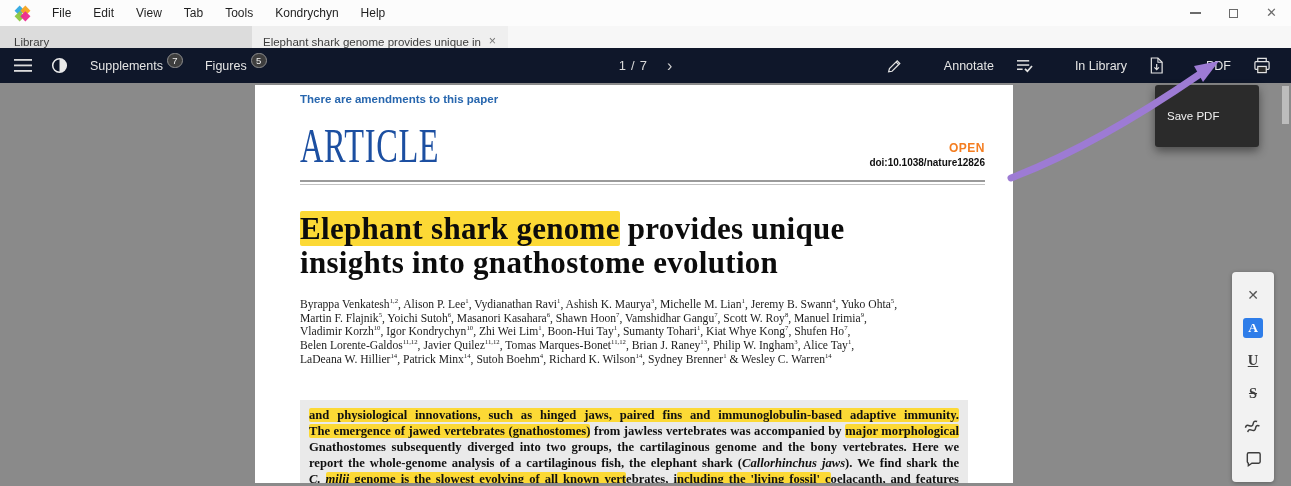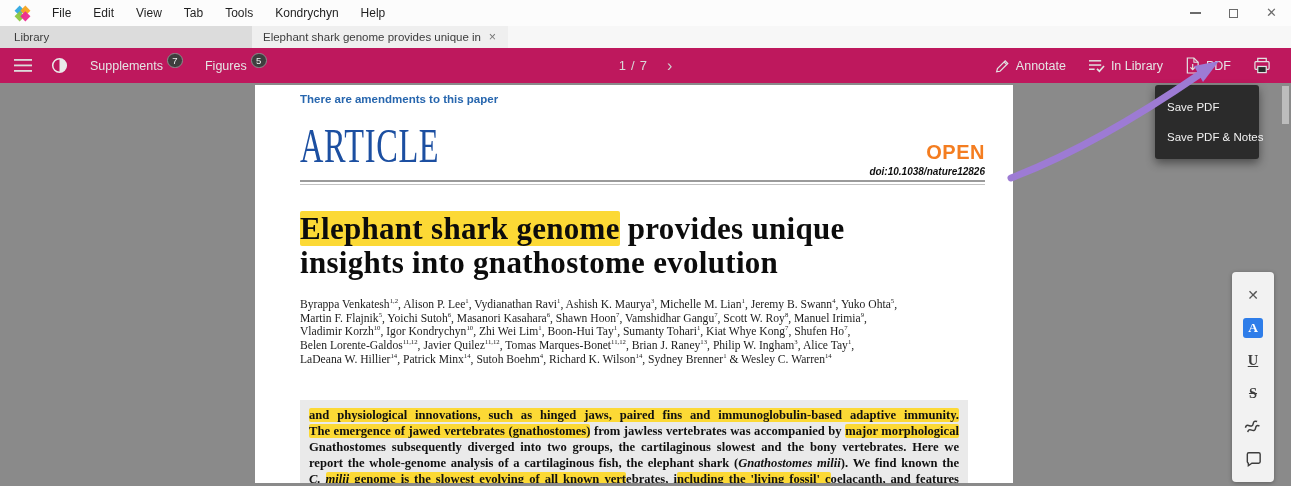--- a/index.html
+++ b/index.html
@@ -13,56 +13,56 @@
   .logo { margin:0 9px 0 13px; display:flex; align-items:center; }
   .menu-items { display:flex; }
   .menu-item { padding:16px 11px; font-size:12px; color:#1f1f1f; line-height:26px; cursor:default; }
   .win-controls { position:absolute; right:14px; top:0; height:26px; display:flex; align-items:center; gap:28px; }
   .win-min { width:11px; height:1.5px; background:#6b6b6b; display:inline-block; }
   .win-max { width:9px; height:9px; border:1.5px solid #6b6b6b; display:inline-block; }
   .win-close { color:#6b6b6b; font-size:13px; line-height:26px; }
 
   
   .tabstrip { position:absolute; top:26px; left:0; right:0; height:22px; background:#f7f7f7; display:flex; }
-  .tab { height:22px; display:flex; align-items:center; font-size:11.5px; color:#3c3c3c; cursor:default; }
+  .tab { height:22px; display:flex; align-items:flex-end; font-size:11.5px; color:#3c3c3c; cursor:default; }
   .tab-library { width:252px; background:#dcdcdc; padding-left:14px; }
   .tab-active { width:256px; background:#efefef; padding-left:11px; }
   .tab-label { flex:1; white-space:nowrap; overflow:hidden; }
   .tab-close { margin:0 12px 0 8px; color:#777; font-size:12.5px; }
 
   
-  .toolbar { position:absolute; top:48px; left:0; right:0; height:35px; background:#be185d;
+  .toolbar { position:absolute; top:48px; left:0; right:0; height:35px; background:#0f172a;
              color:#e5e5e5; font-size:12.5px; z-index:6; }
   .tb-left { position:absolute; left:0; top:0; height:35px; display:flex; align-items:center; }
   .tb-icon-btn { margin-left:14px; display:flex; align-items:center; }
   .tb-btn { display:flex; align-items:center; margin-left:22px; cursor:default; }
   .badge { display:inline-flex; align-items:center; justify-content:center; min-width:16px; height:15px;
            padding:0 4px; margin-left:4px; position:relative; top:-5px; border-radius:9px;
            background:#3e3e3e; border:1px solid #8d8d8d; font-size:9.5px; color:#f0f0f0; }
   .tb-center { position:absolute; left:50%; top:0; transform:translateX(-50%); height:35px;
                display:flex; align-items:center; color:#d9d9d9; font-size:13px; }
   .pg-sep { margin:0 5px; }
   .pg-next { margin-left:20px; font-size:16px; color:#cfcfcf; line-height:1; }
   .tb-right { position:absolute; right:10px; top:0; height:35px; display:flex; align-items:center; }
   .tb-right .tb-btn { margin-left:0; margin-right:10px; }
   .tb-right .tb-btn span.lbl { margin-left:6px; }
-  .gap-lg { margin-right:22px !important; }
+  .gap-lg { margin-right:22px !important;gap:36px; }
 
   
   .content { position:absolute; top:83px; left:0; right:0; bottom:0; background:#8a8a8a; }
   .page { position:absolute; left:255px; top:2px; width:758px; height:398px; background:#ffffff;
           overflow:hidden; font-family:"Liberation Serif", serif; }
 
   .amendments { position:absolute; left:45px; top:8px; font-family:"Liberation Sans",sans-serif;
                 font-size:11.5px; font-weight:bold; color:#2766ae; }
   .masthead { position:absolute; left:45px; top:36px; font-size:49px; line-height:1;
               color:#1c4fa1; transform:scaleX(.66); transform-origin:left top; letter-spacing:1px; }
   .right-head { position:absolute; right:28px; top:56px; text-align:right; font-family:"Liberation Sans",sans-serif; }
-  .open-badge { font-size:20px; font-weight:800; color:#f47d20; letter-spacing:.5px; }
-  .doi { font-size:10px; font-weight:bold; color:#101010; margin-top:2px;font-style:italic; }
+  .open-badge { font-size:12px; font-weight:800; color:#f47d20; letter-spacing:.5px; }
+  .doi { font-size:10px; font-weight:bold; color:#101010; margin-top:2px; }
   .rules { position:absolute; left:45px; right:28px; top:95px; height:5px;
            border-top:2px solid #9a9a9a; border-bottom:1px solid #c2c2c2; }
 
   .title-block { position:absolute; left:45px; top:127px; width:672px; color:#0c0c0c; }
   .title-line { font-size:31px; font-weight:bold; line-height:34px; letter-spacing:.3px; white-space:nowrap; }
 
   .authors { position:absolute; left:45px; top:213px; width:682px; color:#1b1b1b; }
   .author-line { font-size:11.6px; line-height:13.7px; white-space:nowrap; }
 
   .abstract { position:absolute; left:45px; top:315px; width:668px; height:110px;
@@ -82,21 +82,21 @@
   .tool-a { width:20px; height:20px; background:#2e7de9; border-radius:3px; color:#fff;
             font-family:"Liberation Serif",serif; font-weight:bold; font-size:13.5px;
             display:flex; align-items:center; justify-content:center; }
   .tool-u { font-size:14.5px; color:#3d3d3d; font-weight:bold; text-decoration:underline; font-family:"Liberation Serif",serif;}
   .tool-s { font-size:14.5px; color:#3d3d3d; font-weight:bold; text-decoration:line-through; font-family:"Liberation Serif",serif;}
 
   .scroll-thumb { position:absolute; right:2px; top:3px; width:7px; height:38px; background:#bcbcbc; }
 
   
   .pdf-menu { position:absolute; left:1155px; top:85px; width:104px; background:#2b2b2b; border-radius:3px;
-              box-shadow:0 4px 10px rgba(0,0,0,.45); padding:7px 0; z-index:40; }
+              box-shadow:0 4px 10px rgba(0,0,0,.45); padding:16px 0; z-index:40; }
   .pdf-menu-item { padding:9px 12px; font-size:11.5px; color:#f2f2f2; white-space:nowrap; }
 
   
   .arrow-svg { position:absolute; left:995px; top:50px; width:240px; height:140px; z-index:60; pointer-events:none; }
 
   svg.ic { display:block; }
 </style>
 </head>
 <body>
 
@@ -224,22 +224,22 @@
       <div class="authors">
           <div class="author-line"><span>Byrappa Venkatesh</span><span class="sup">1,2</span><span>, Alison P. Lee</span><span class="sup">1</span><span>, Vydianathan Ravi</span><span class="sup">1</span><span>, Ashish K. Maurya</span><span class="sup">3</span><span>, Michelle M. Lian</span><span class="sup">1</span><span>, Jeremy B. Swann</span><span class="sup">4</span><span>, Yuko Ohta</span><span class="sup">5</span><span>,</span></div>
           <div class="author-line"><span>Martin F. Flajnik</span><span class="sup">5</span><span>, Yoichi Sutoh</span><span class="sup">6</span><span>, Masanori Kasahara</span><span class="sup">6</span><span>, Shawn Hoon</span><span class="sup">7</span><span>, Vamshidhar Gangu</span><span class="sup">7</span><span>, Scott W. Roy</span><span class="sup">8</span><span>, Manuel Irimia</span><span class="sup">9</span><span>,</span></div>
           <div class="author-line"><span>Vladimir Korzh</span><span class="sup">10</span><span>, Igor Kondrychyn</span><span class="sup">10</span><span>, Zhi Wei Lim</span><span class="sup">1</span><span>, Boon-Hui Tay</span><span class="sup">1</span><span>, Sumanty Tohari</span><span class="sup">1</span><span>, Kiat Whye Kong</span><span class="sup">7</span><span>, Shufen Ho</span><span class="sup">7</span><span>,</span></div>
           <div class="author-line"><span>Belen Lorente-Galdos</span><span class="sup">11,12</span><span>, Javier Quilez</span><span class="sup">11,12</span><span>, Tomas Marques-Bonet</span><span class="sup">11,12</span><span>, Brian J. Raney</span><span class="sup">13</span><span>, Philip W. Ingham</span><span class="sup">3</span><span>, Alice Tay</span><span class="sup">1</span><span>,</span></div>
           <div class="author-line"><span>LaDeana W. Hillier</span><span class="sup">14</span><span>, Patrick Minx</span><span class="sup">14</span><span>, Sutoh Boehm</span><span class="sup">4</span><span>, Richard K. Wilson</span><span class="sup">14</span><span>, Sydney Brenner</span><span class="sup">1</span><span> &amp; Wesley C. Warren</span><span class="sup">14</span></div>
         </div>
       <div class="abstract">
           <div class="abs-line"><span class="hl">and physiological innovations, such as hinged jaws, paired fins and immunoglobulin-based adaptive immunity.</span></div>
           <div class="abs-line"><span class="hl">The emergence of jawed vertebrates (gnathostomes)</span><span> from jawless vertebrates was accompanied by </span><span class="hl">major morphological</span></div>
-          <div class="abs-line"><span>Gnathostomes subsequently diverged into two groups, the cartilaginous slowest and the bony vertebrates. Here we</span></div>
-          <div class="abs-line"><span>report the whole-genome analysis of a cartilaginous fish, the elephant shark (</span><span class="it">Gnathostomes milii</span><span>). We find known the</span></div>
+          <div class="abs-line"><span>Gnathostomes subsequently diverged into two groups, the cartilaginous genome and the bony vertebrates. Here we</span></div>
+          <div class="abs-line"><span>report the whole-genome analysis of a cartilaginous fish, the elephant shark (</span><span class="it">Callorhinchus jaws</span><span>). We find shark the</span></div>
           <div class="abs-line"><span class="it">C. </span><span class="it hl">milii</span><span class="hl"> genome is the slowest evolving of all known vert</span><span>ebrates, i</span><span class="hl">ncluding the 'living fossil' c</span><span>oelacanth, and features</span></div>
         </div>
     </div>
 
     <div class="annot-bar">
       <span class="tool tool-close">✕</span>
       <span class="tool">
         <span class="tool-a">A</span>
       </span>
       <span class="tool tool-u">U</span>
@@ -257,21 +257,20 @@
             <path d="M5 4 h10.5 a1.5 1.5 0 0 1 1.5 1.5 v8 a1.5 1.5 0 0 1 -1.5 1.5 H8.3 L4.6 17.6 V15 a1.6 1.6 0 0 1 -1.1 -1.5 v-8 A1.5 1.5 0 0 1 5 4 z" fill="none" stroke="#3d3d3d" stroke-width="1.5"></path>
           </svg>
       </span>
     </div>
 
     <div class="scroll-thumb"></div>
   </div>
 
   <div class="pdf-menu">
       <div class="pdf-menu-item">Save PDF</div>
-      <div class="pdf-menu-item">Save PDF &amp; Notes</div>
     </div>
 
   <svg class="arrow-svg" viewBox="0 0 240 140">
     <path d="M16 128 Q 100 96 205 24" fill="none" stroke="#9d7bd4" stroke-width="7" stroke-linecap="round"></path>
     <polygon points="224,11 208,32 199,16" fill="#9d7bd4"></polygon>
   </svg>
 
 </div>
 
 </body></html>

